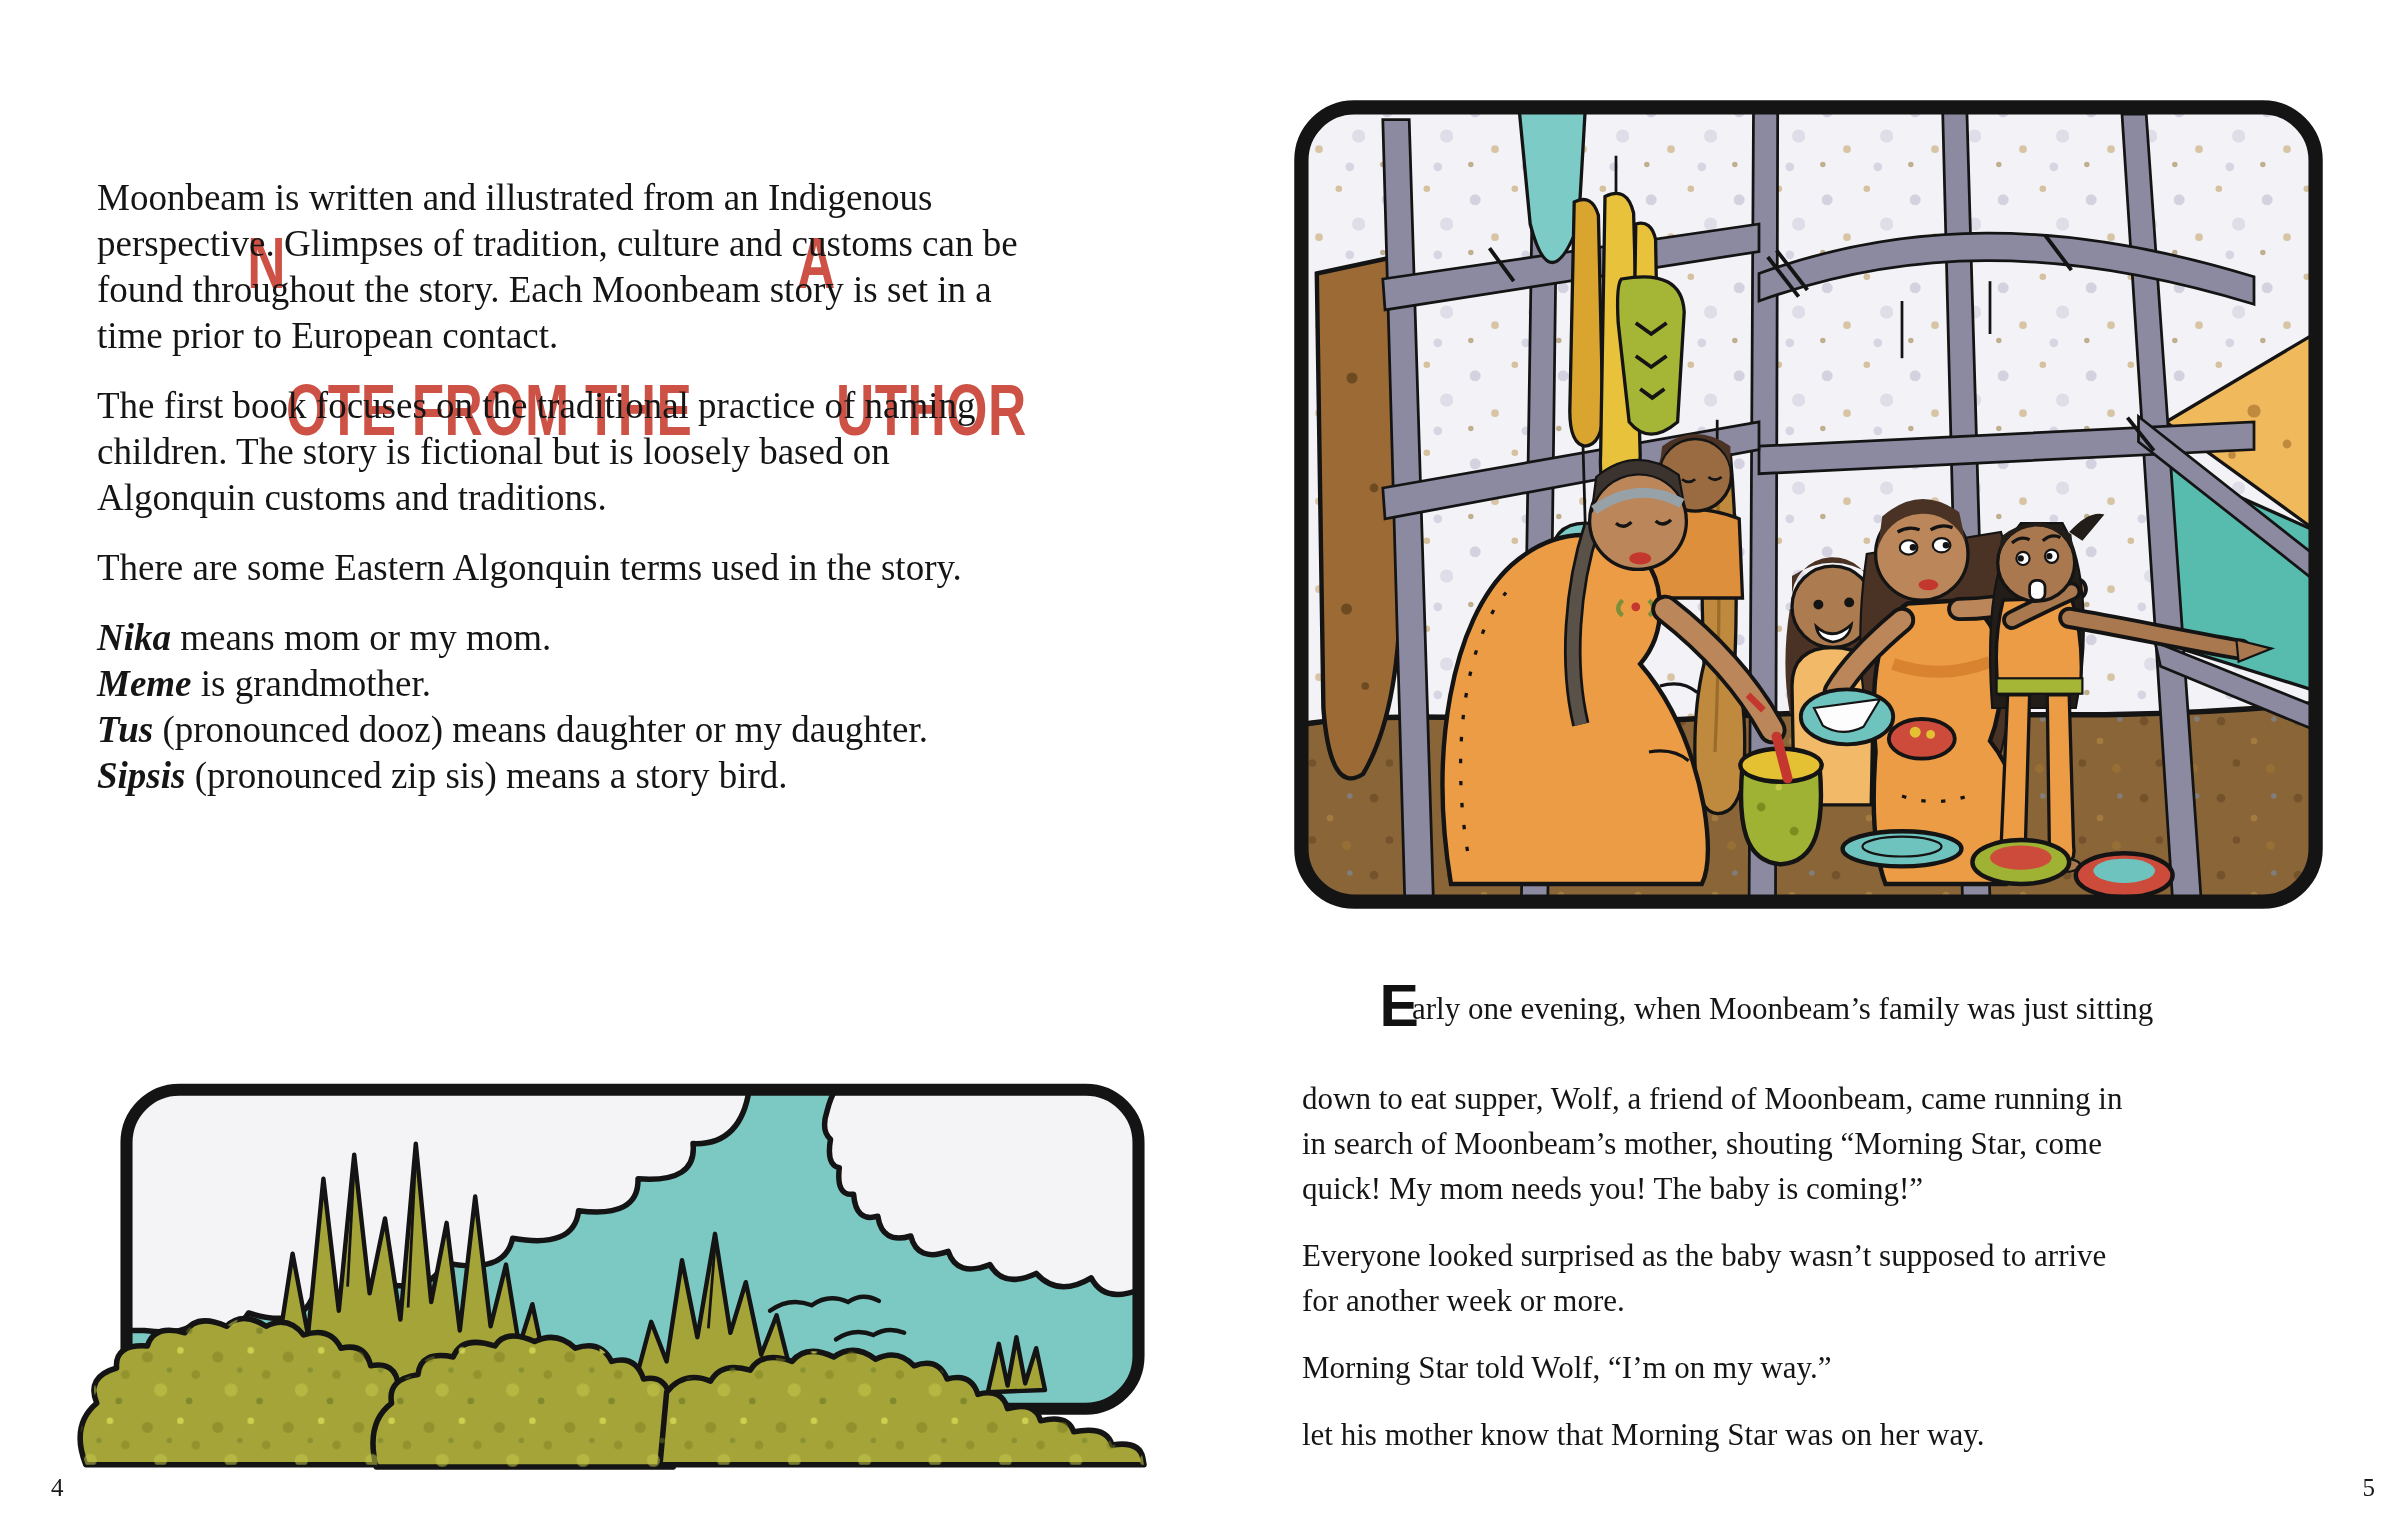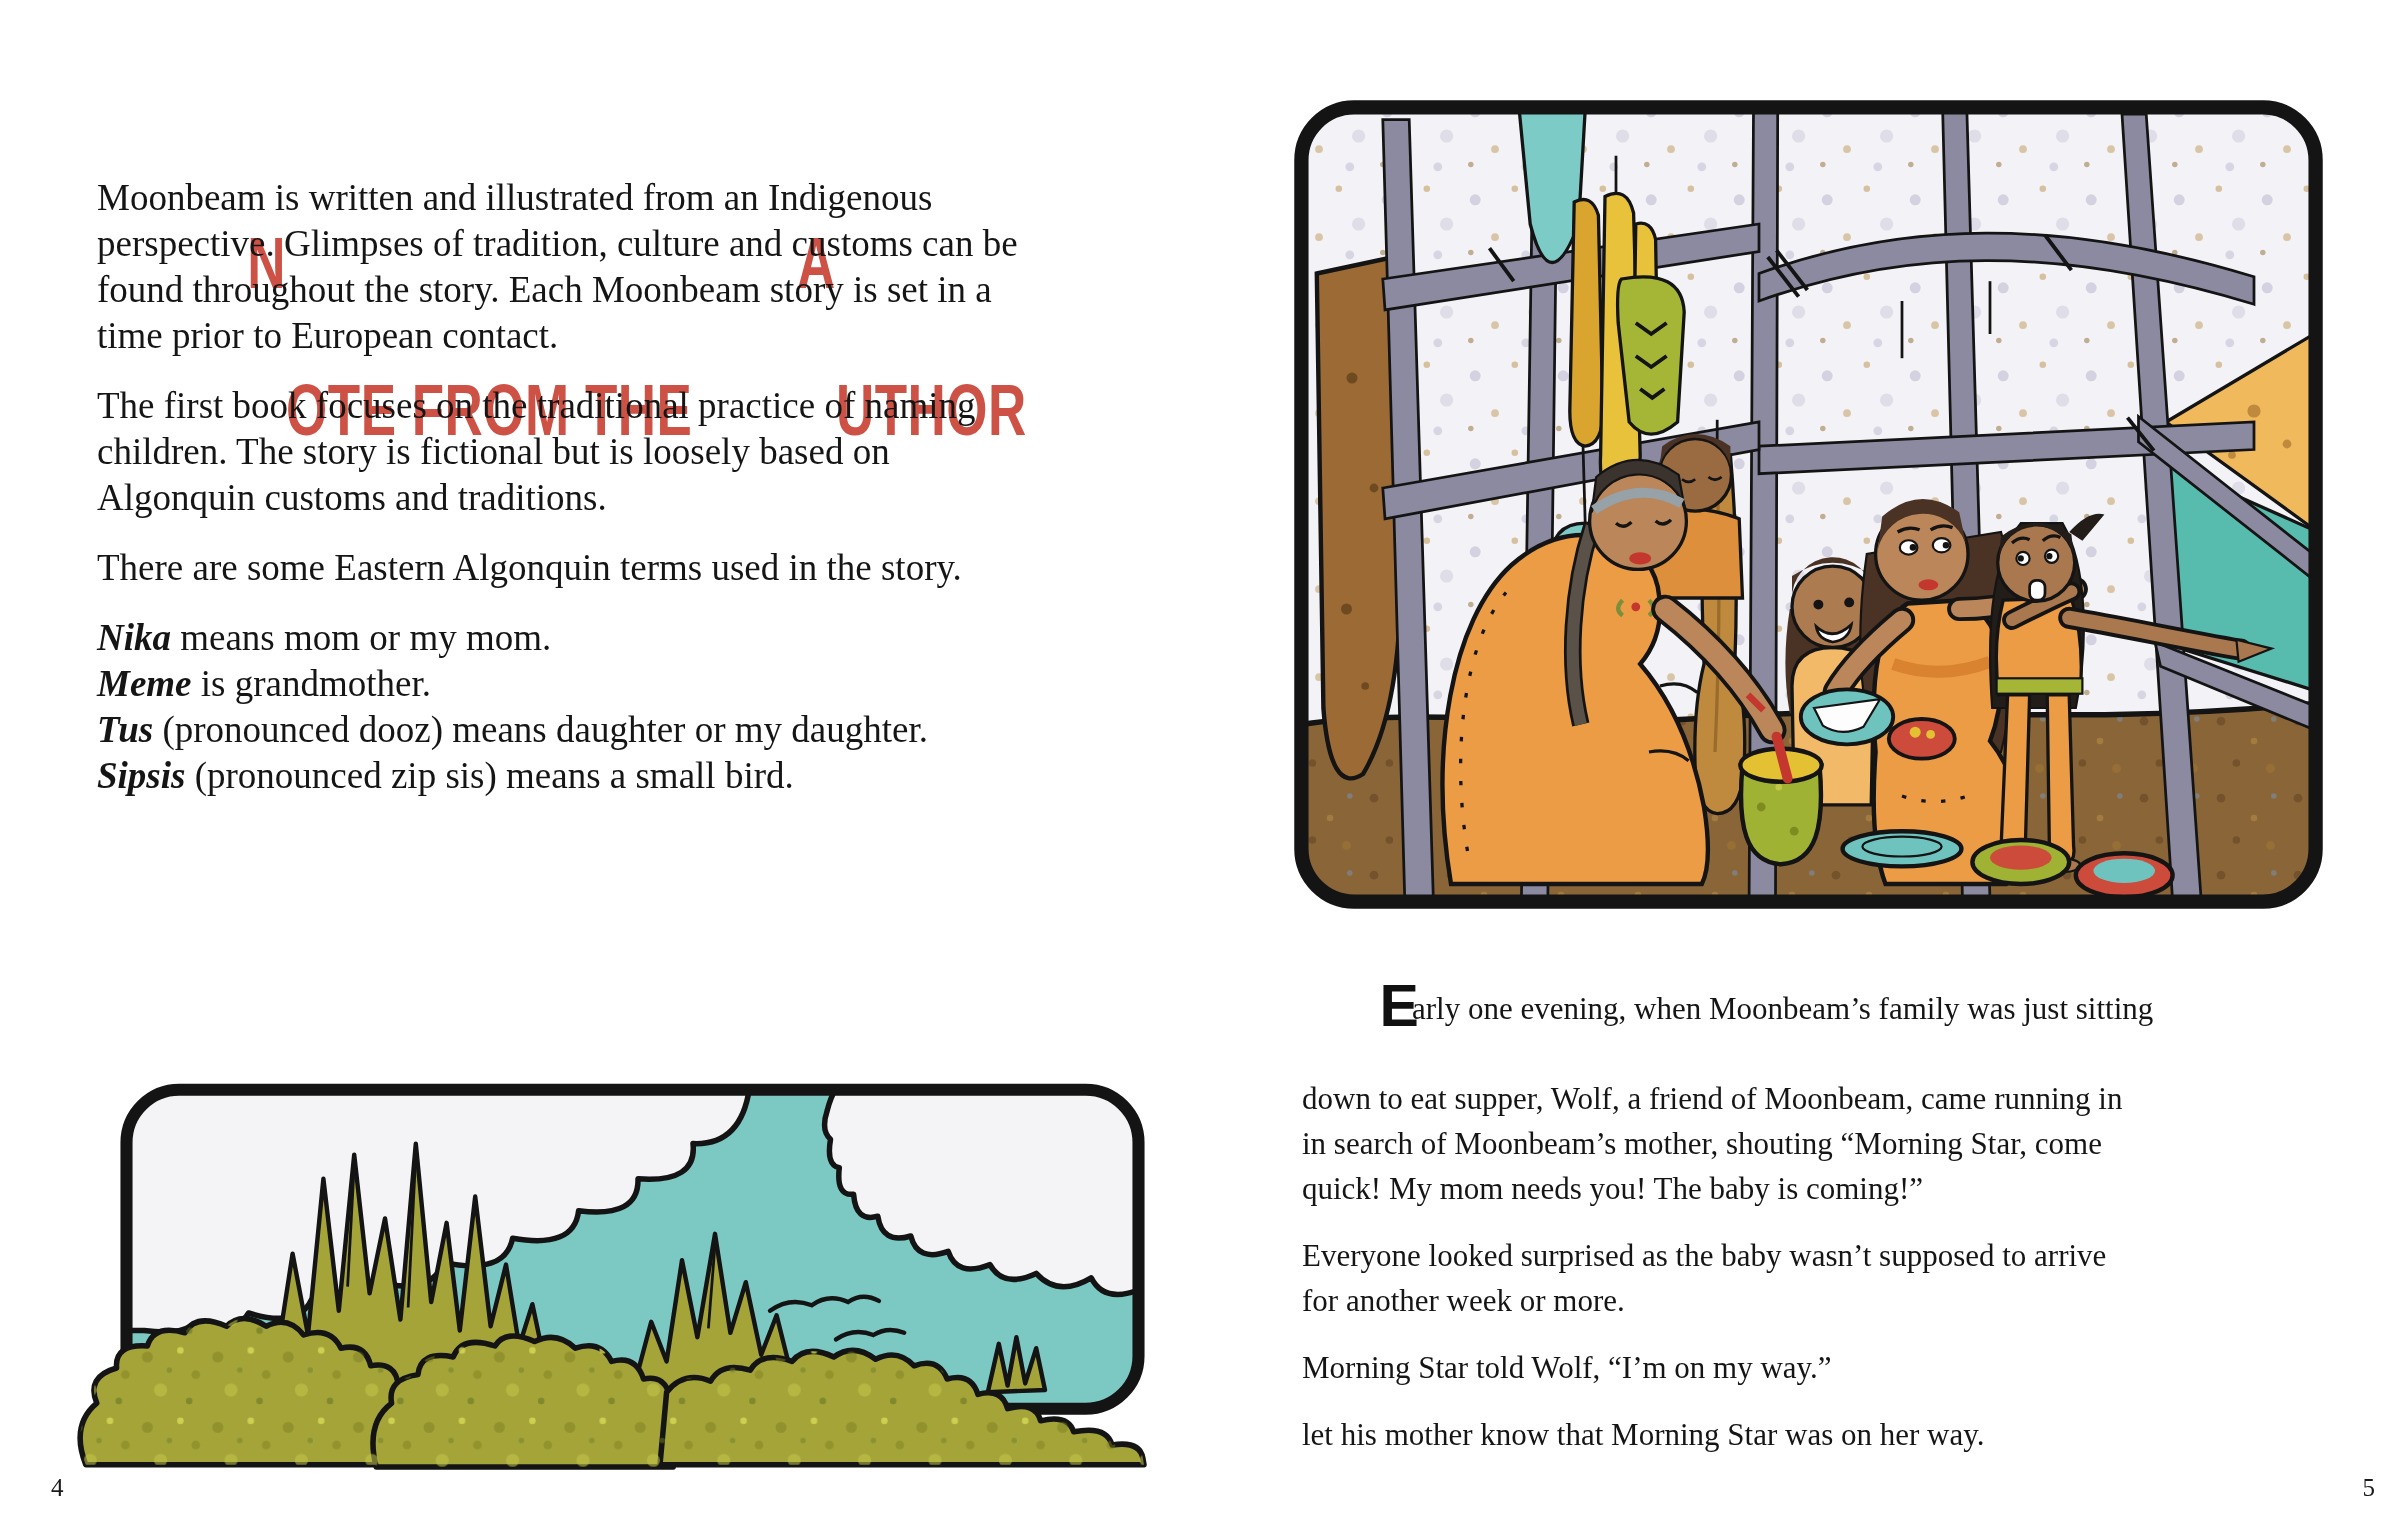--- a/index.html
+++ b/index.html
@@ -85,21 +85,21 @@
       <div class="bline">children. The story is fictional but is loosely based on</div>
       <div class="bline">Algonquin customs and traditions.</div>
     </div>
     <div class="para">
       <div class="bline">There are some Eastern Algonquin terms used in the story.</div>
     </div>
     <div id="terms-block">
       <div class="bline"><span class="term">Nika</span><span> means mom or my mom.</span></div>
       <div class="bline"><span class="term">Meme</span><span> is grandmother.</span></div>
       <div class="bline"><span class="term">Tus</span><span> (pronounced dooz) means daughter or my daughter.</span></div>
-      <div class="bline"><span class="term">Sipsis</span><span> (pronounced zip sis) means a small bird.</span></div>
+      <div class="bline"><span class="term">Sipsis</span><span> (pronounced zip sis) means a story bird.</span></div>
     </div>
   </div>
 
   <svg id="illo-landscape" class="illo" viewBox="0 0 1010 380">
     <defs>
       <pattern id="l-bushspeck" width="64" height="64" patternUnits="userSpaceOnUse">
         <circle cx="10" cy="14" r="5" fill="#7E7E22" opacity="0.5"></circle>
         <circle cx="40" cy="8" r="3" fill="#D6DA55" opacity="0.8"></circle>
         <circle cx="54" cy="30" r="4" fill="#7E7E22" opacity="0.45"></circle>
         <circle cx="22" cy="44" r="6" fill="#C2C74A" opacity="0.55"></circle>

